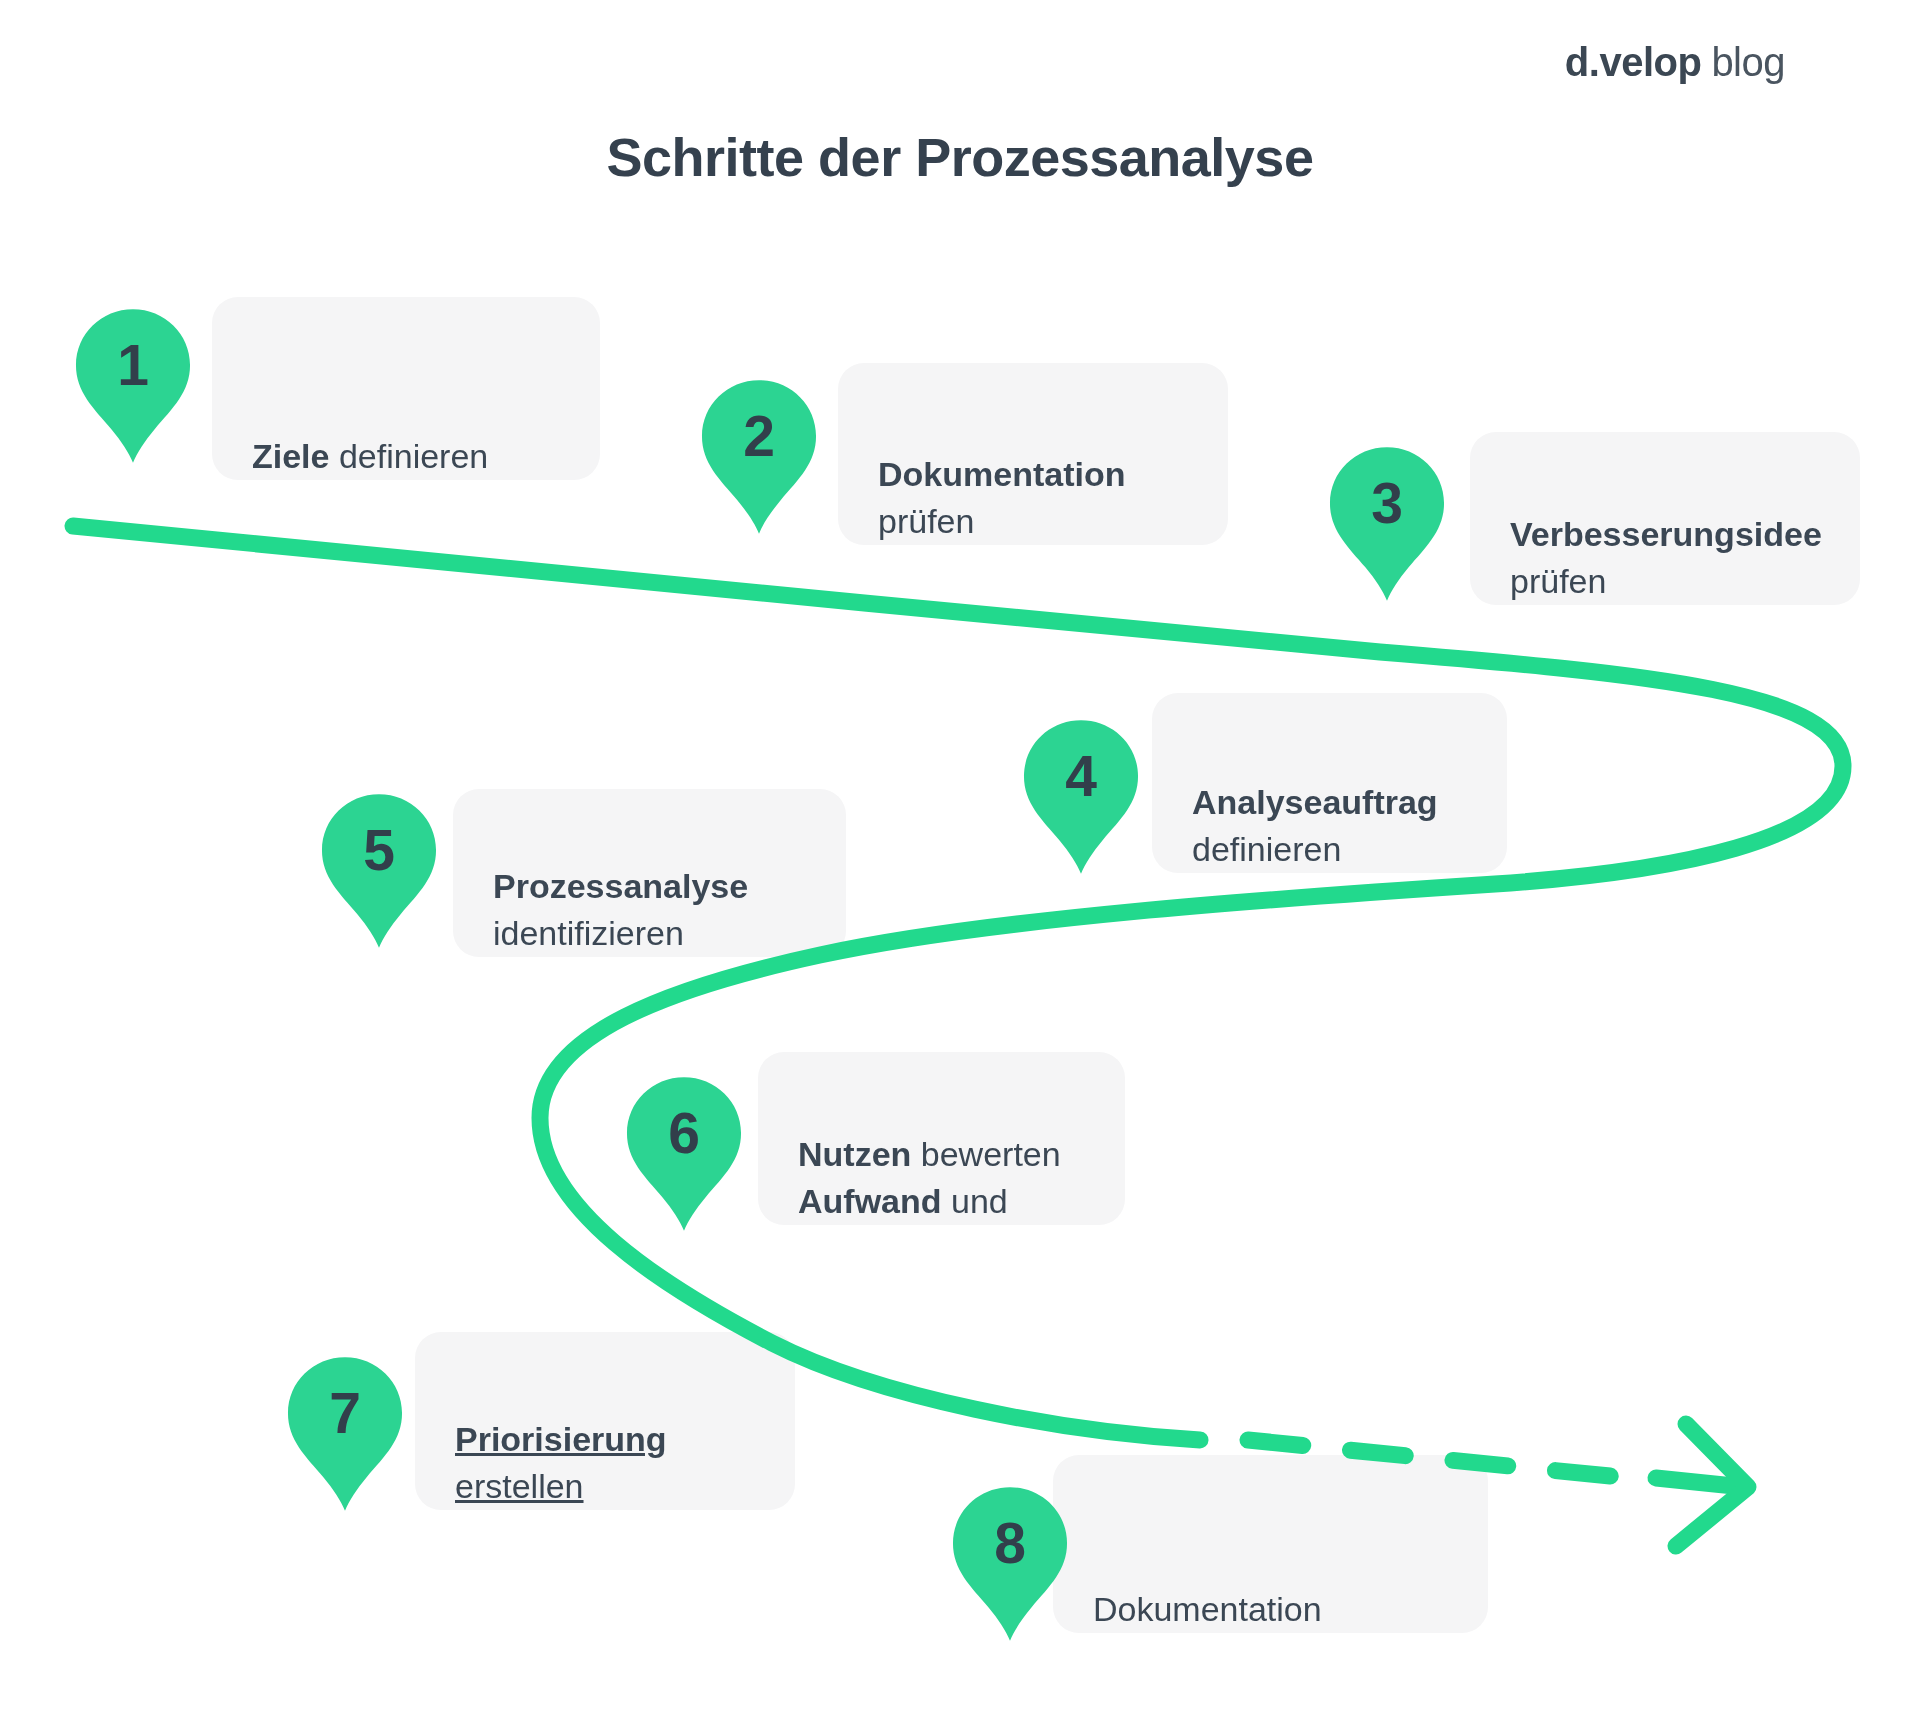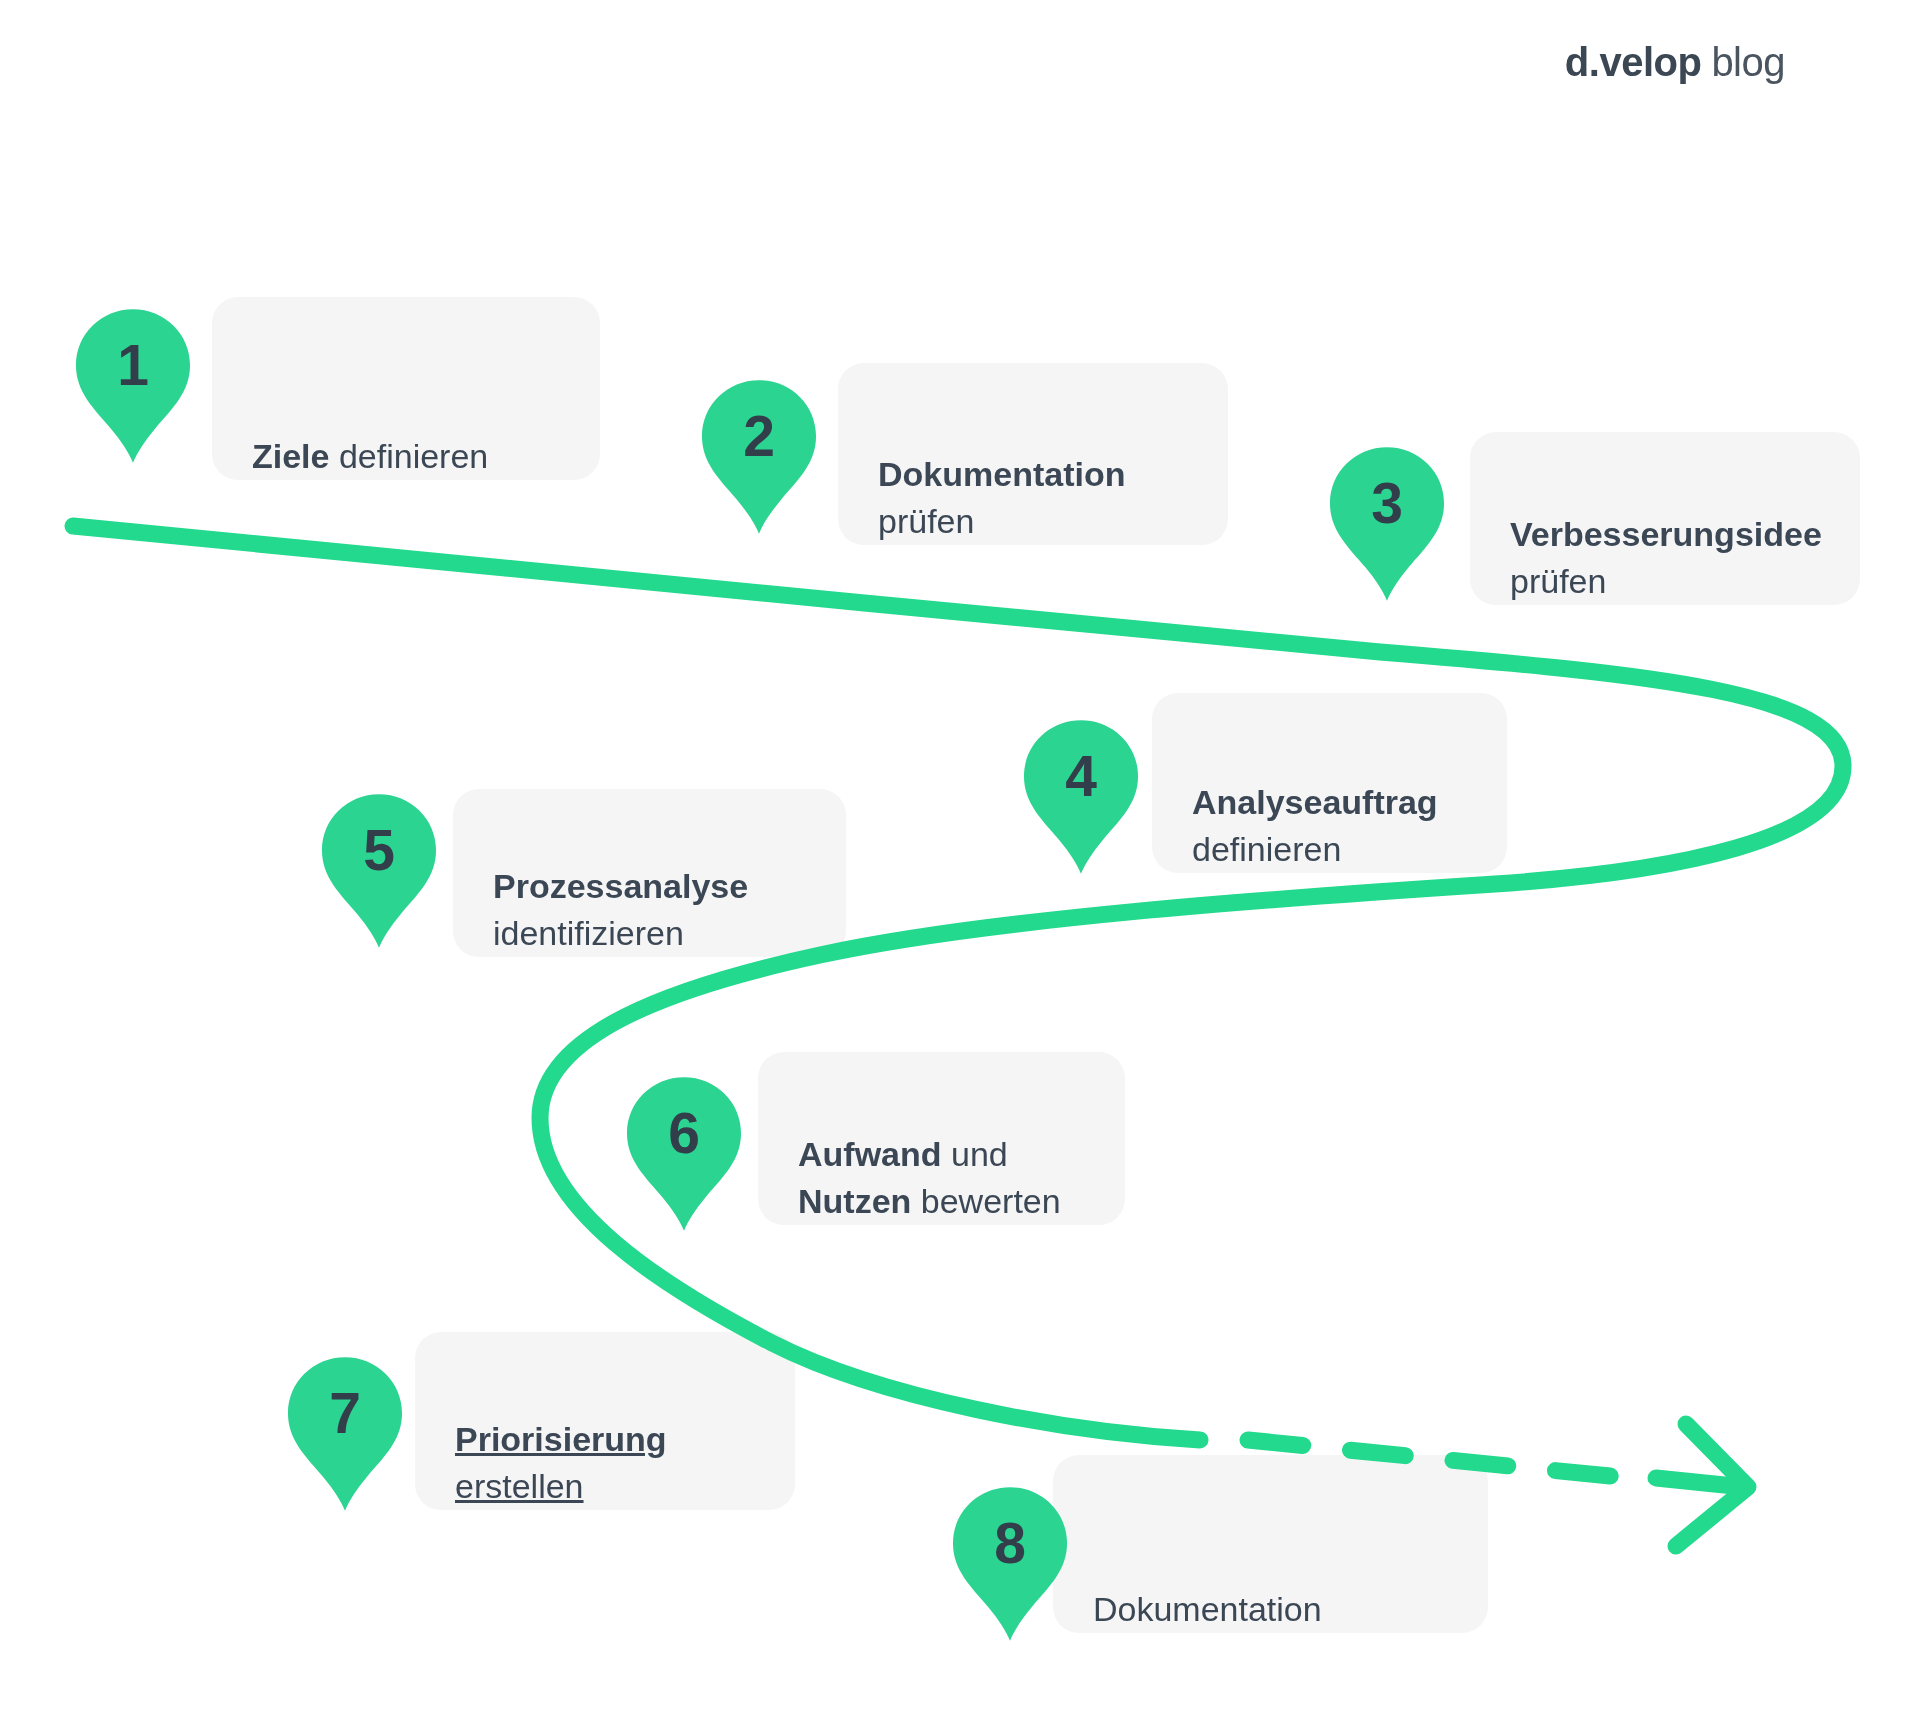--- a/index.html
+++ b/index.html
@@ -83,20 +83,21 @@
 </style>
 </head>
 <body>
 
 <div class="canvas">
 
   <div class="logo">
     <span class="brand">d.velop</span><span class="suffix">blog</span>
   </div>
 
+  <div class="title">Schritte der Prozessanalyse</div>
 
   <div class="card card-1">
     <div><span class="b">Ziele</span><span> definieren</span></div>
     <div><span class="b"></span><span></span></div>
   </div>
   <div class="card card-2">
     <div><span class="b">Dokumentation</span><span></span></div>
     <div><span class="b"></span><span>prüfen</span></div>
   </div>
   <div class="card card-3">
@@ -105,22 +106,22 @@
   </div>
   <div class="card card-4">
     <div><span class="b">Analyseauftrag</span><span></span></div>
     <div><span class="b"></span><span>definieren</span></div>
   </div>
   <div class="card card-5">
     <div><span class="b">Prozessanalyse</span><span></span></div>
     <div><span class="b"></span><span>identifizieren</span></div>
   </div>
   <div class="card card-6">
+    <div><span class="b">Nutzen</span><span> bewerten</span></div>
     <div><span class="b">Aufwand</span><span> und</span></div>
-    <div><span class="b">Nutzen</span><span> bewerten</span></div>
   </div>
   <div class="card card-7">
     <div><span class="b">Priorisierung</span><span></span></div>
     <div><span class="b"></span><span>erstellen</span></div>
   </div>
   <div class="card card-8">
     <div><span class="b"></span><span>Dokumentation</span></div>
     <div><span class="b"></span><span></span></div>
   </div>
 

